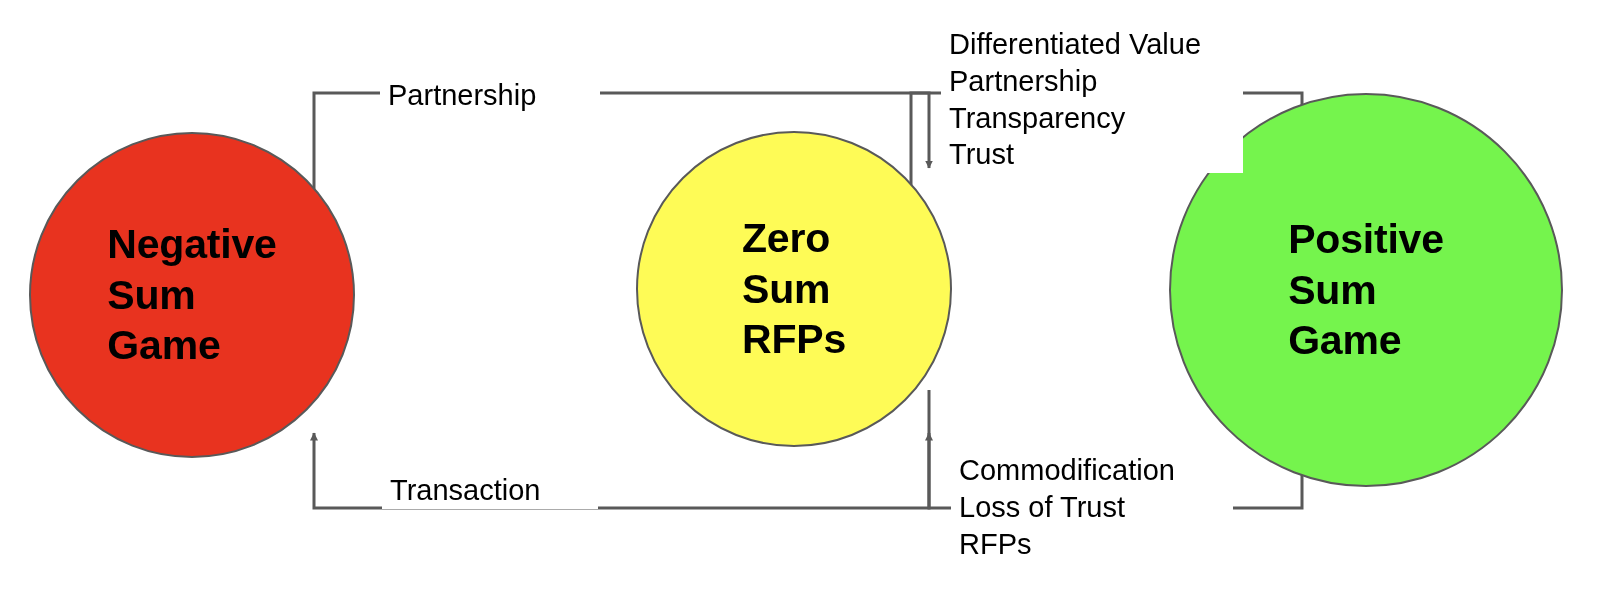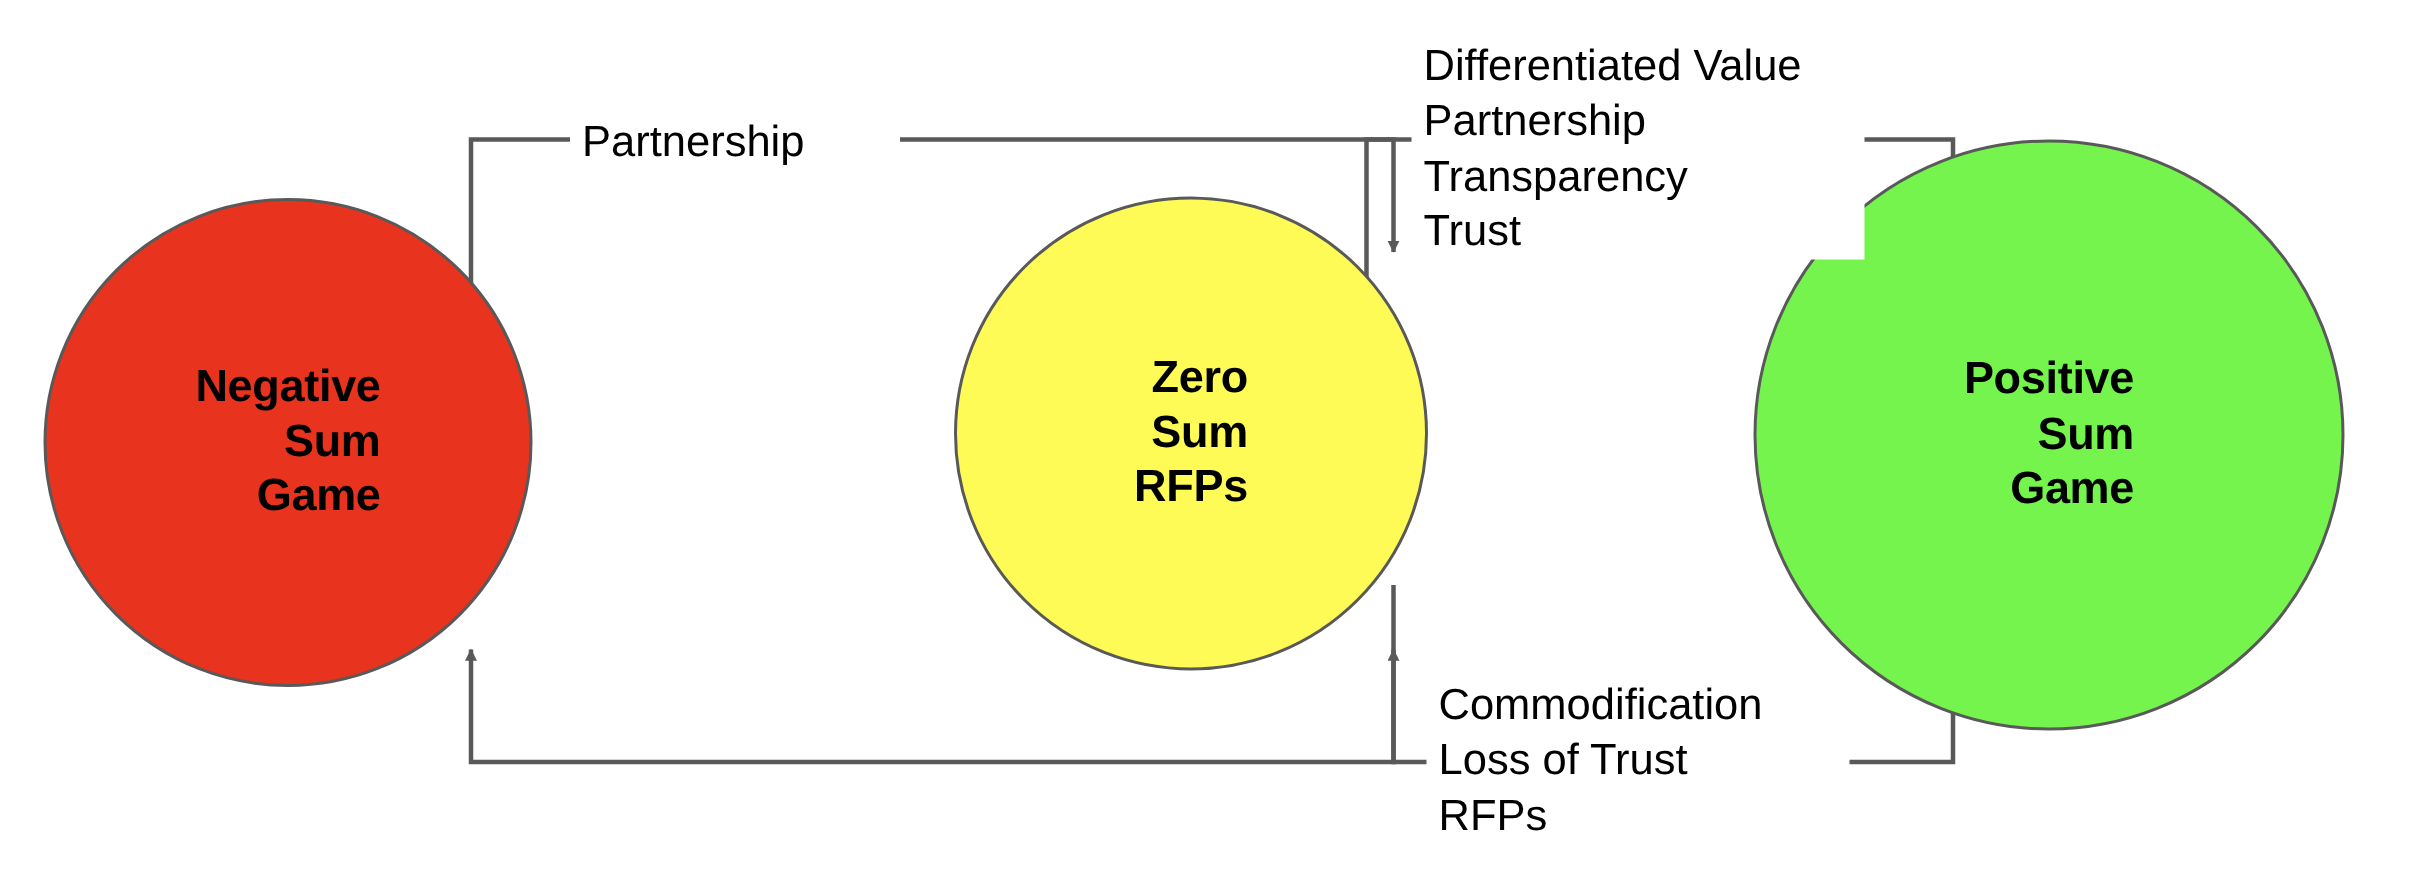--- a/index.html
+++ b/index.html
@@ -23,23 +23,23 @@
     height: 590px;
   }
   .node {
     position: absolute;
     border-radius: 50%;
     border: 2px solid #595959;
     box-sizing: border-box;
     display: flex;
     align-items: center;
     justify-content: center;
-    text-align: right;
+    text-align: left;
     font-weight: bold;
-    font-size: 30px;
+    font-size: 41px;
     line-height: 1.23;
     color: #000000;
     white-space: pre-line;
     letter-spacing: -0.2px;
   }
   .edge-label {
     position: absolute;
     text-align: left;
     font-size: 29px;
     line-height: 1.27;
@@ -78,20 +78,21 @@
   <div class="node" style="left:636px; top:131px; width:316px; height:316px; background:#fefb56;">Zero
 Sum
 RFPs</div>
 
   <div class="node" style="left:1169px; top:93px; width:394px; height:394px; background:#75f44d;">Positive
 Sum
 Game</div>
 
   <div class="edge-label" style="left:380px; top:77px; width:220px;">Partnership</div>
 
+  <div class="edge-label" style="left:382px; top:472px; width:216px;">Transaction</div>
 
   <div class="edge-label" style="left:941px; top:26px; width:302px;">Differentiated Value
 Partnership
 Transparency
 Trust</div>
 
   <div class="edge-label" style="left:951px; top:452px; width:282px;">Commodification
 Loss of Trust
 RFPs</div>
 

